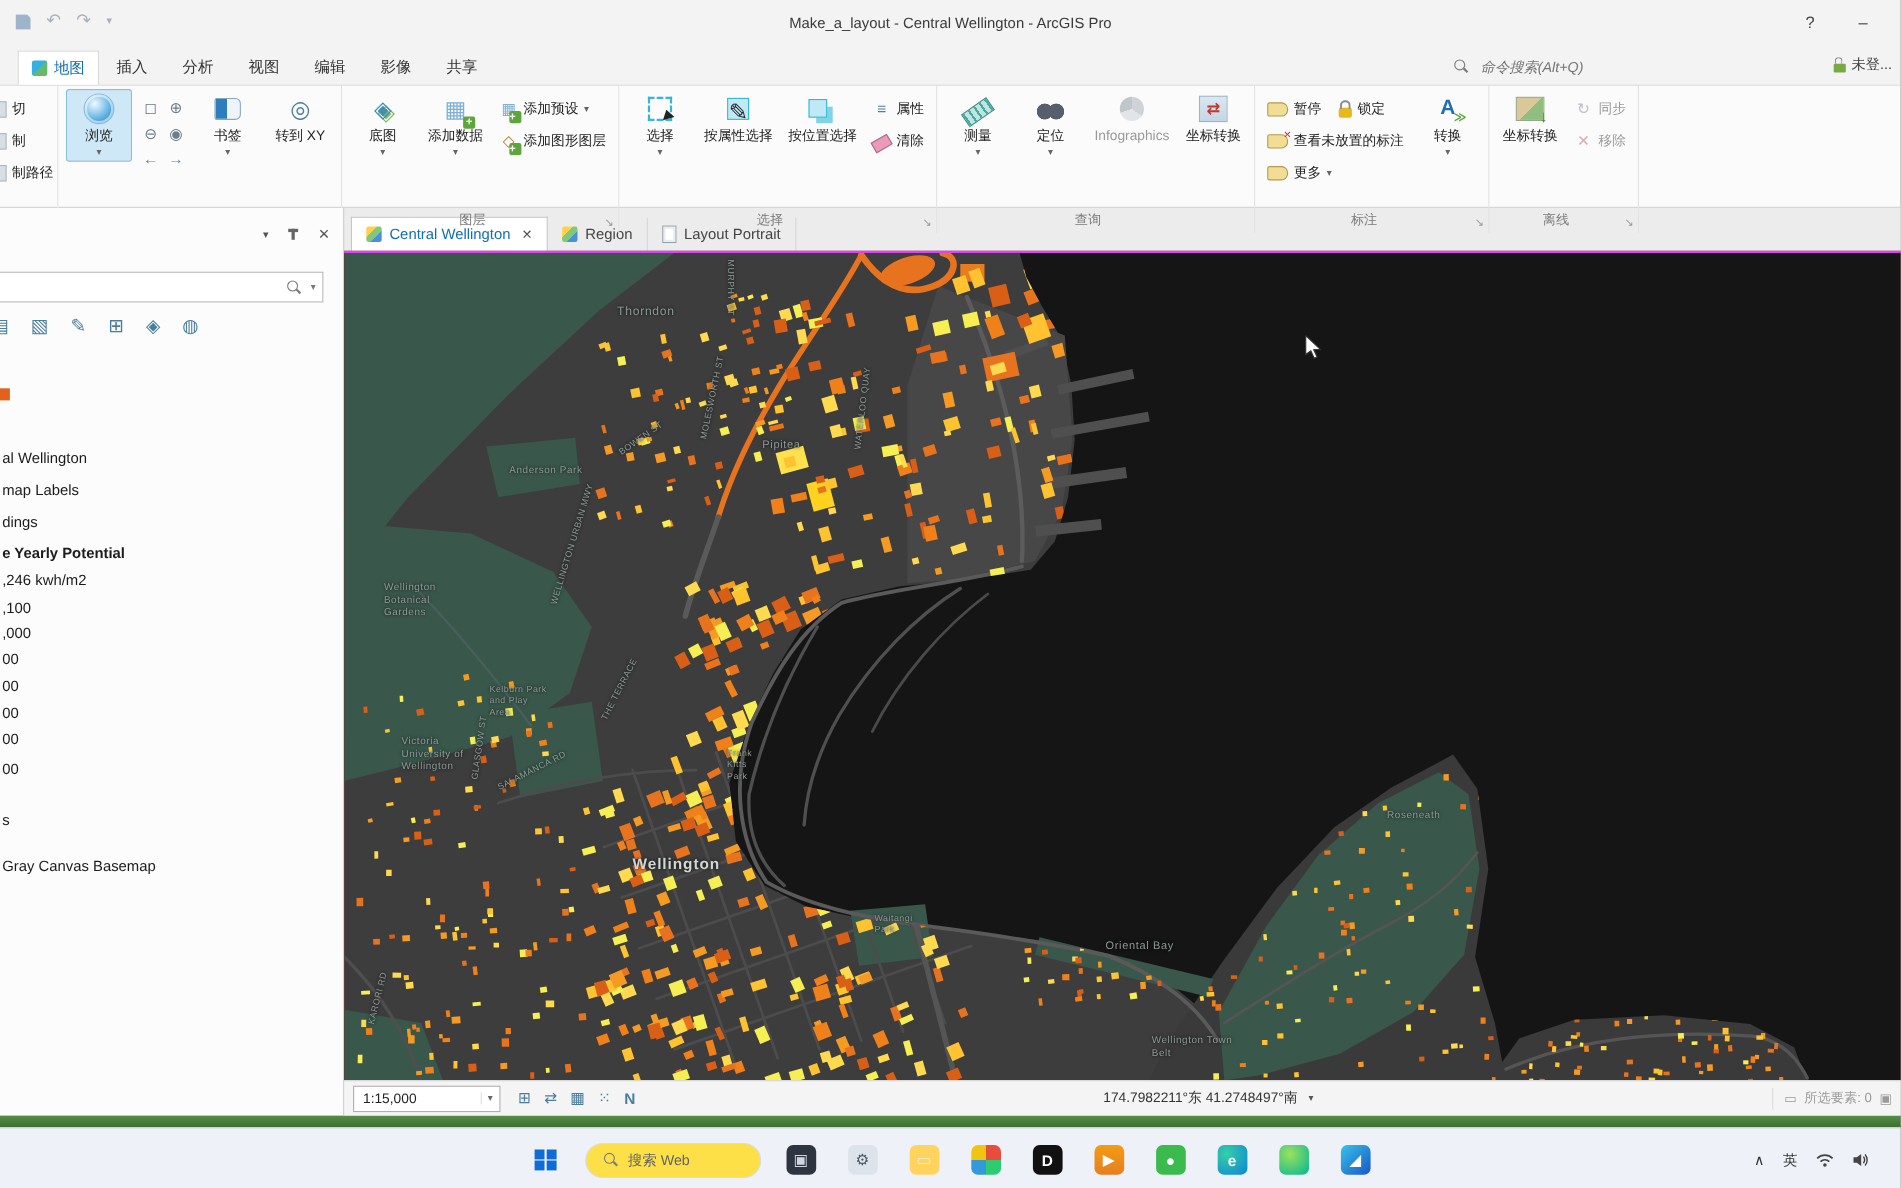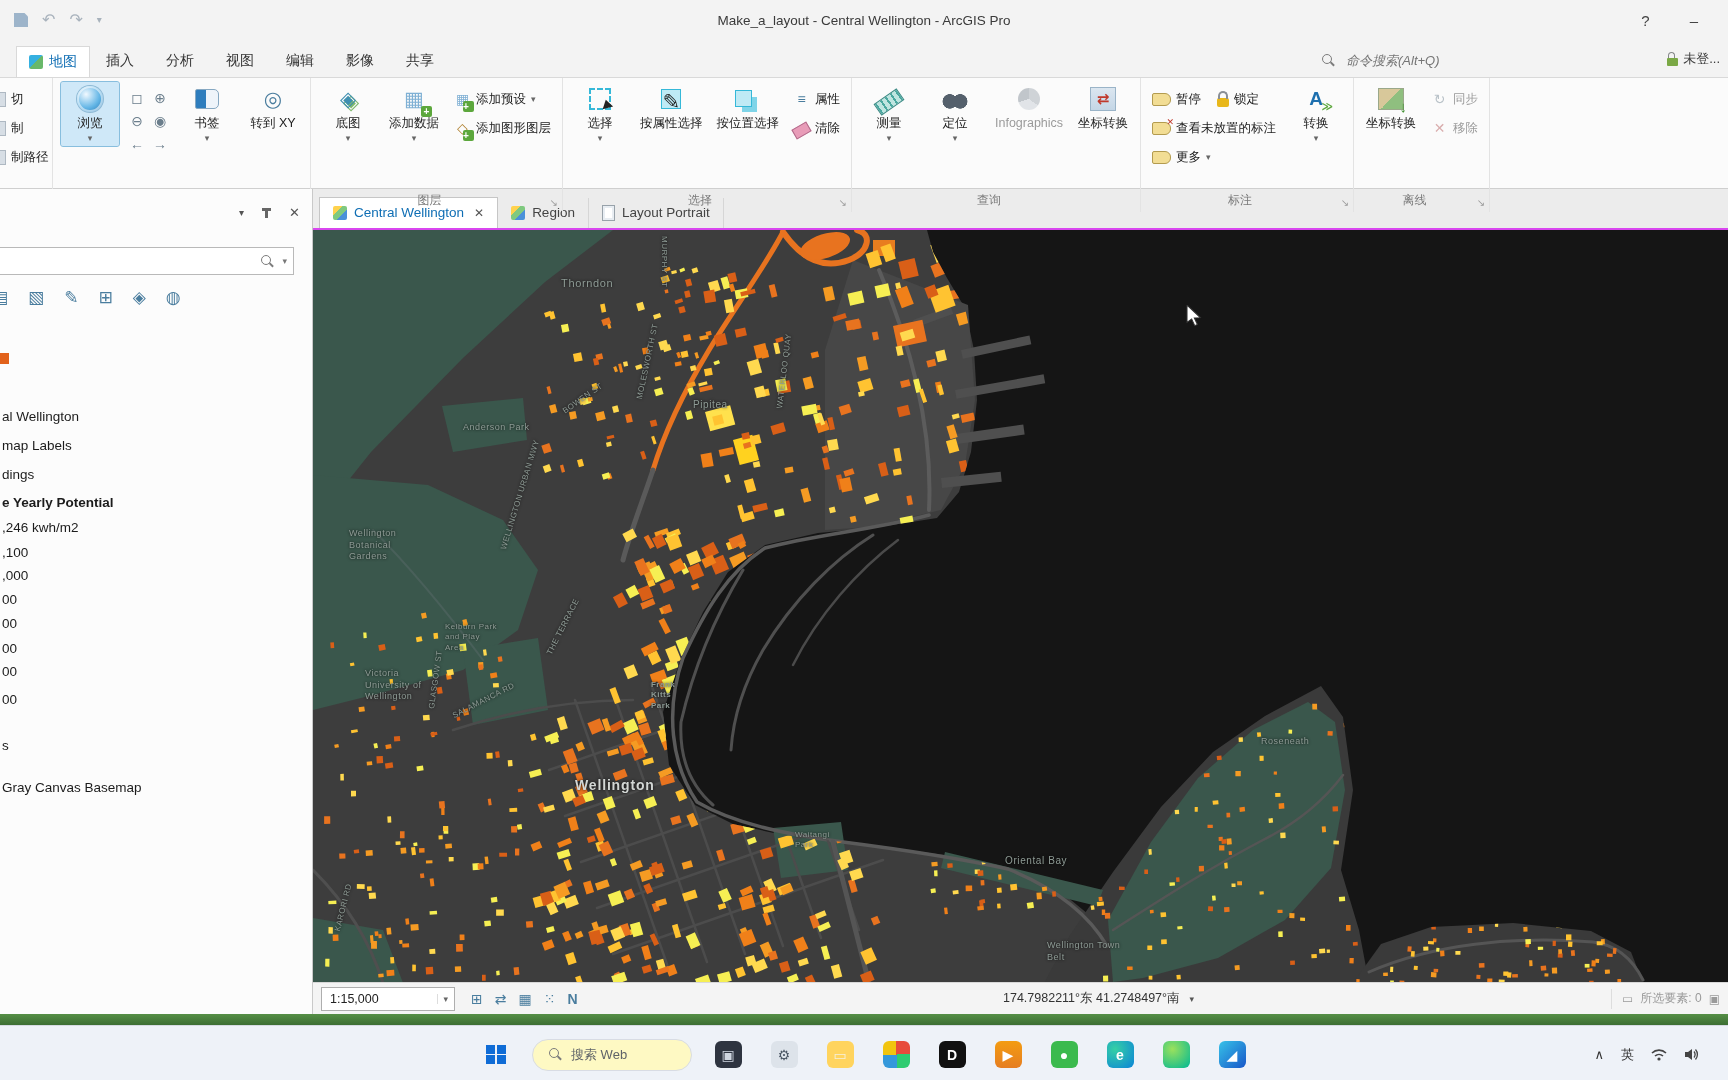--- a/index.html
+++ b/index.html
@@ -94,21 +94,21 @@
   .scale-combo{width:118px;height:22px;border:1px solid #aeaeae;background:#fff;display:flex;align-items:center;font-size:12.5px;padding:0 6px 0 8px;color:#222;justify-content:space-between}
   .ms-icons{display:flex;gap:12px;margin-left:16px;color:#4a7d9e;font-size:14px;align-items:center}
   .coords{position:absolute;left:690px;display:flex;gap:10px;align-items:center;font-size:12.5px;color:#333}
   .sel-status{position:absolute;right:8px;display:flex;gap:7px;align-items:center;font-size:12px;color:#9a9a9a;border-left:1px solid #ddd;padding-left:10px;height:20px}
   
   .desktop-strip{height:11px;background:linear-gradient(#558f46,#3c6e33)}
   .taskbar{height:57px;background:#eef2f8;border-top:1px solid #d5dae2;display:flex;align-items:center;justify-content:center;gap:16px;position:relative}
   .tb-btn{width:40px;height:42px;display:flex;align-items:center;justify-content:center;border-radius:6px;position:relative}
   .startic{display:grid;grid-template-columns:9px 9px;grid-template-rows:9px 9px;gap:1.5px}
   .startic span{background:#0f6cd6}
-  .tb-search{height:30px;background:#fef9c3;border:1px solid #d8dce4;border-radius:16px;display:flex;align-items:center;gap:9px;padding:0 16px;font-size:13px;color:#5f6368;width:126px}
+  .tb-search{height:30px;background:#fde047;border:1px solid #d8dce4;border-radius:16px;display:flex;align-items:center;gap:9px;padding:0 16px;font-size:13px;color:#5f6368;width:126px}
   .app{width:27px;height:27px;border-radius:6px;display:flex;align-items:center;justify-content:center;font-size:14px;font-weight:bold;color:#fff}
   .tray{position:absolute;right:28px;display:flex;gap:17px;align-items:center;color:#333;font-size:13px}
 </style>
 </head>
 <body>
 
 <div class="screen">
 
   <div class="titlebar">
     <div class="qat">
@@ -1294,21 +1294,21 @@
 Area</div>
 
             <div class="mlabel" style="left: 114px; top: 478px; font-size: 8px; transform: rotate(-82deg);">GLASGOW ST</div>
 
             <div class="mlabel" style="left: 138px; top: 482px; font-size: 8px; transform: rotate(-27deg);">SALAMANCA RD</div>
 
             <div class="mlabel" style="left: 20px; top: 700px; font-size: 8px; transform: rotate(-76deg);">KARORI RD</div>
 
             <div class="mlabel" style="left: 262px; top: 546px; font-size: 14px; color: rgb(210, 214, 212); font-weight: bold;">Wellington</div>
 
-            <div class="mlabel" style="left: 338px; top: 450px; font-size: 8px; font-weight: bold;">Frank
+            <div class="mlabel" style="left: 348px; top: 450px; font-size: 8px;">Frank
 Kitts
 Park</div>
 
             <div class="mlabel" style="left: 482px; top: 600px; font-size: 8px;">Waitangi
 Park</div>
 
             <div class="mlabel" style="left: 692px; top: 624px; font-size: 10px;">Oriental Bay</div>
 
             <div class="mlabel" style="left: 948px; top: 506px; font-size: 9px;">Roseneath</div>
 

